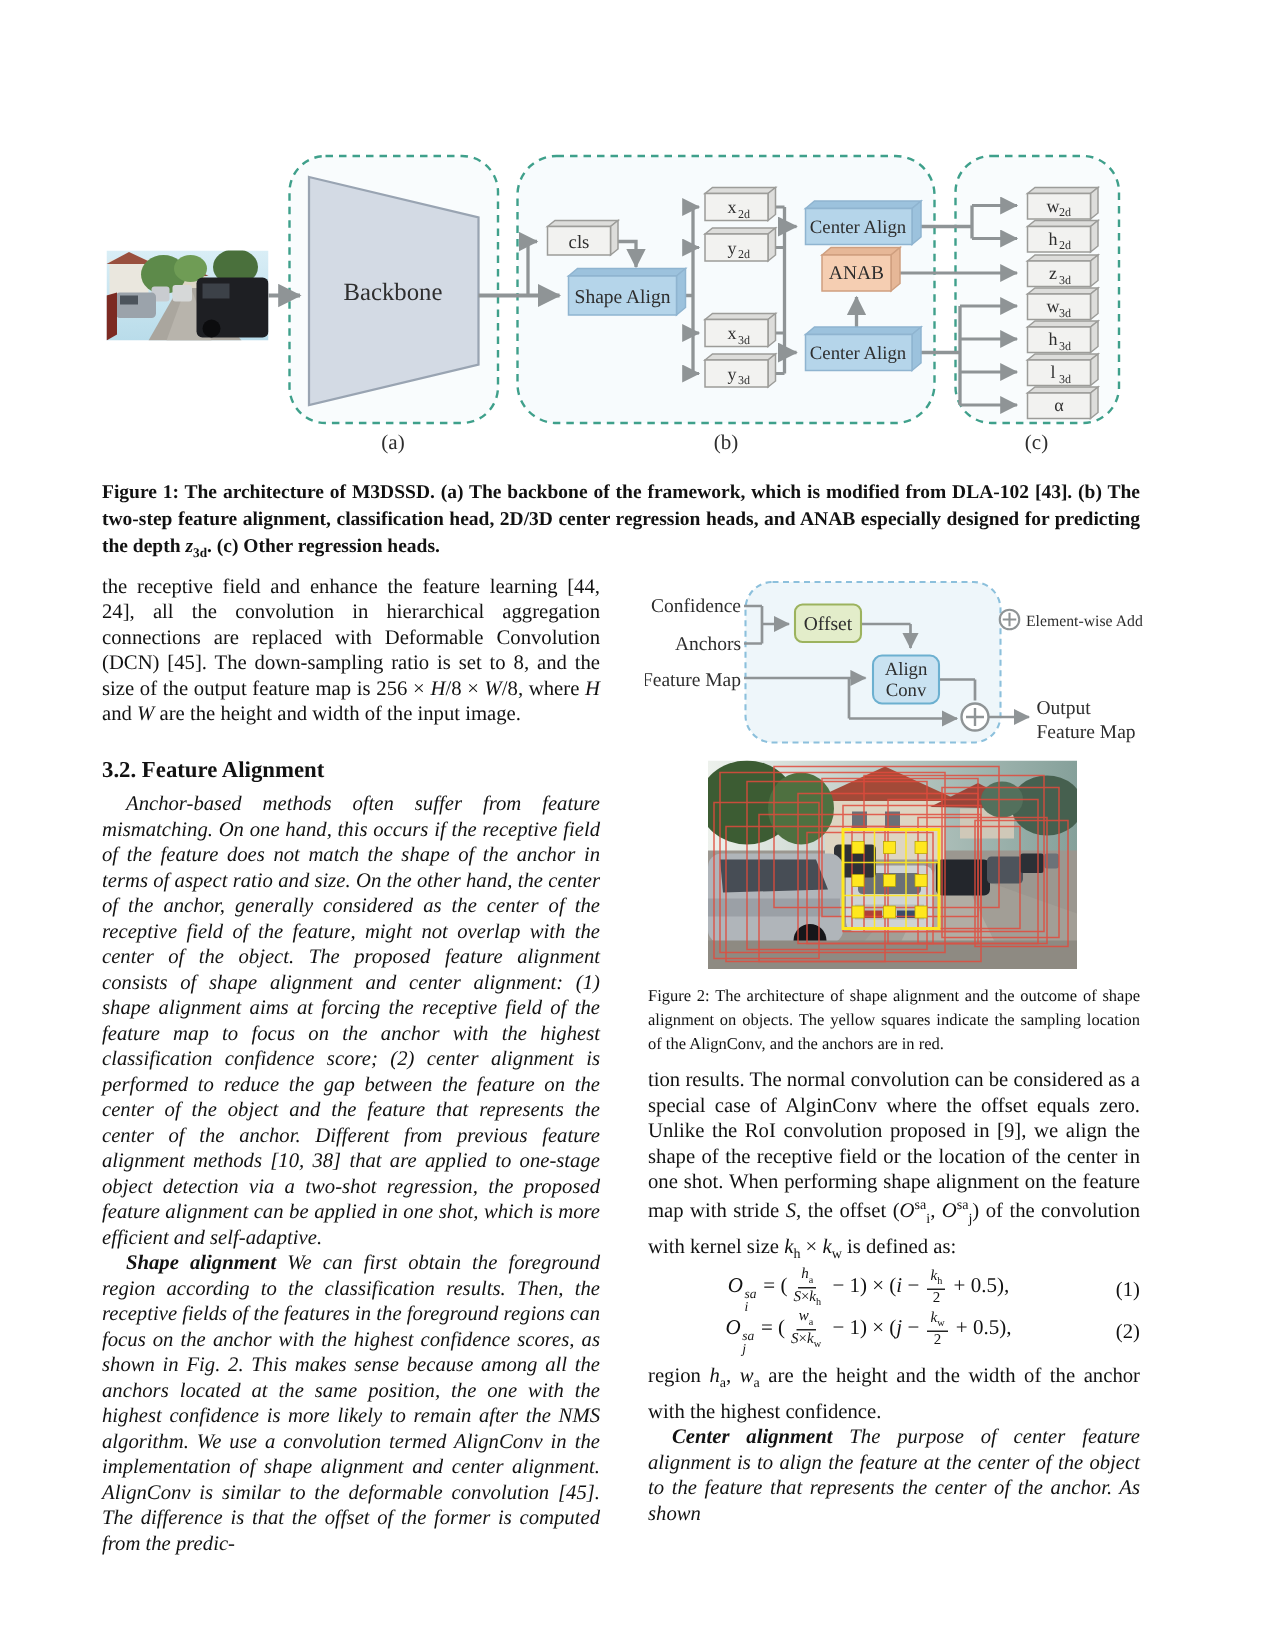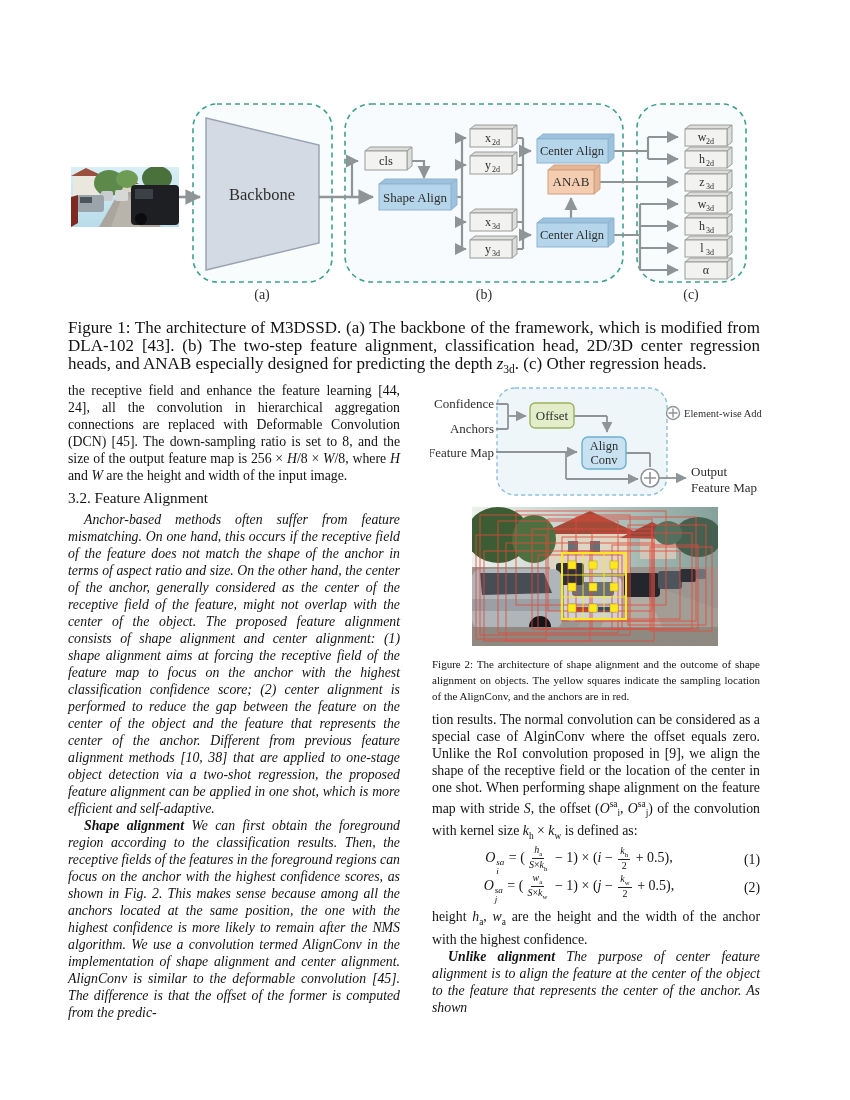--- a/index.html
+++ b/index.html
@@ -10,25 +10,25 @@
     background:#ffffff;
     font-family:"Liberation Serif", serif;
     color:#121212;
     overflow:hidden;
   }
   .abs{position:absolute;}
   .col{font-size:13.8px;line-height:17px;}
   .col p{margin:0;text-align:justify;}
   .col p.indent{text-indent:16px;font-style:italic;}
   .subheading{
-    font-size:15.2px;font-weight:normal;
-    margin:5px 0 5px 0;
+    font-size:15.2px;font-weight:bold;
+    margin:21px 0 5px 0;
   }
   .caption{text-align:justify;}
-  .cap1{font-size:17px;line-height:17.8px;}
+  .cap1{font-size:13px;line-height:17.8px;font-weight:bold;}
   .cap2{font-size:11px;line-height:16px;}
   sub{font-size:0.68em;}
   sup{font-size:0.68em;}
   
   .eqrow{display:flex;align-items:center;font-size:14px;height:28px;}
   .eqbody{flex:1;text-align:center;}
   .eqnum{width:34px;text-align:right;font-size:13.8px;}
   .frac{display:inline-flex;flex-direction:column;align-items:center;
         vertical-align:middle;font-size:10px;line-height:1.15;margin:0 2px;}
   .frac .fnum{padding:0 2px;border-bottom:1px solid #222;}
@@ -403,15 +403,15 @@
         </span><span><span> − 1) × (</span><i>j</i><span> − </span></span><span class="frac">
           <span class="fnum"><i>k</i><sub>w</sub></span>
           <span class="fden"><span>2</span></span>
         </span><span> + 0.5),</span>
     </span>
     <span class="eqnum">(2)</span>
   </div>
 </div>
 
 <div class="abs col" style="left:432px;top:908px;width:328px;">
-  <p><span>height </span><i>h</i><sub>a</sub><span>, </span><i>w</i><sub>a</sub><span> are the height and the width of the anchor with the highest confidence.</span></p>
-  <p class="indent"><b>Unlike alignment</b><span> The purpose of center feature alignment is to align the feature at the center of the object to the feature that represents the center of the anchor.  As shown</span></p>
+  <p><span>region </span><i>h</i><sub>a</sub><span>, </span><i>w</i><sub>a</sub><span> are the height and the width of the anchor with the highest confidence.</span></p>
+  <p class="indent"><b>Center alignment</b><span> The purpose of center feature alignment is to align the feature at the center of the object to the feature that represents the center of the anchor.  As shown</span></p>
 </div>
 
 </body></html>

